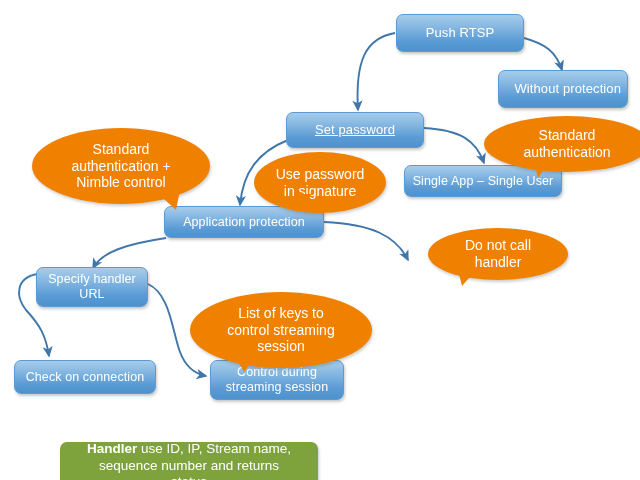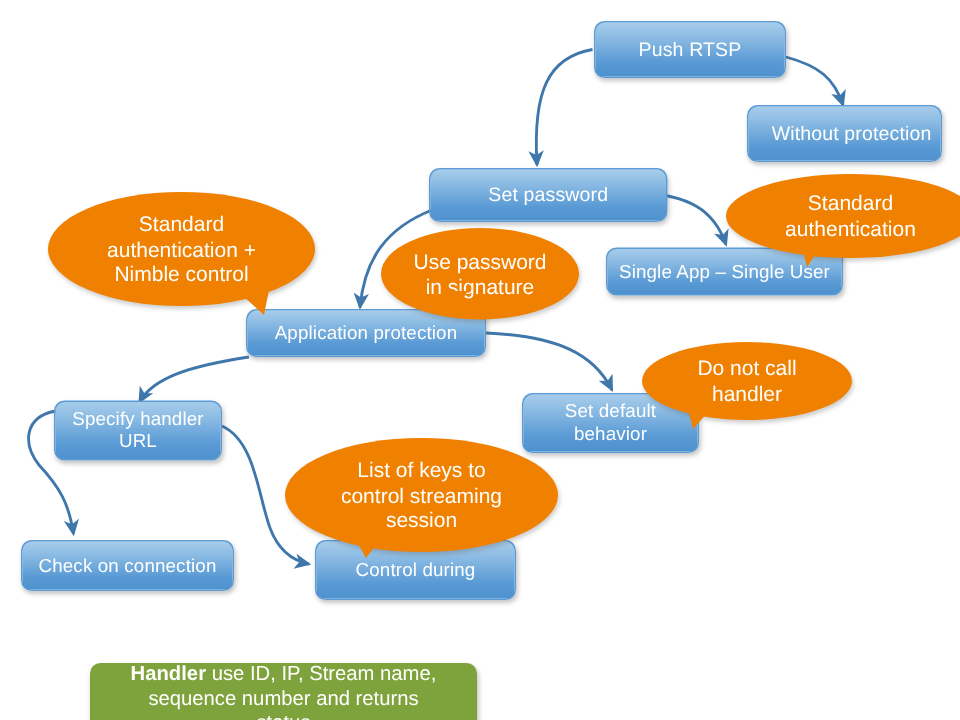--- a/index.html
+++ b/index.html
@@ -129,53 +129,48 @@
   </svg>
 
   <div class="node" style="left:396px; top:14px; width:128px; height:38px;">
     <span>Push RTSP</span>
   </div>
 
   <div class="node" style="left:498px; top:70px; width:130px; height:38px;justify-content:flex-end;">
     <span>Without protection</span>
   </div>
 
-  <div class="node" style="left:286px; top:112px; width:159px; height:36px;">
+  <div class="node" style="left:286px; top:112px; width:138px; height:36px;text-decoration:underline;">
     <span>Set password</span>
   </div>
 
   <div class="node" style="left:404px; top:165px; width:158px; height:32px; font-size:12.5px;">
     <span>Single App – Single User</span>
   </div>
 
   <div class="node" style="left:164px; top:206px; width:160px; height:32px; font-size:12.5px;">
     <span>Application protection</span>
   </div>
 
-  <div class="node" style="left:348px; top:262px; width:118px; height:40px; font-size:12.5px;">
-    <span>
-      <span class="nl">Set default</span>
-      <span class="nl">behavior</span>
-    </span>
-  </div>
 
   <div class="node" style="left:36px; top:267px; width:112px; height:40px; font-size:12.5px;">
     <span>
       <span class="nl">Specify handler</span>
       <span class="nl">URL</span>
     </span>
   </div>
 
   <div class="node" style="left:14px; top:360px; width:142px; height:34px; font-size:12.5px;">
     <span>Check on connection</span>
   </div>
 
   <div class="node" style="left:210px; top:360px; width:134px; height:40px; font-size:12.5px;">
     <span>
       <span class="nl">Control during</span>
+      <span class="nl">streaming session</span>
     </span>
   </div>
 
   <div class="callout" style="left:484px; top:116px; width:166px; height:56px;">
     <div class="bubble">
       <span>
         <span class="nl">Standard</span>
         <span class="nl">authentication</span>
       </span>
     </div>

